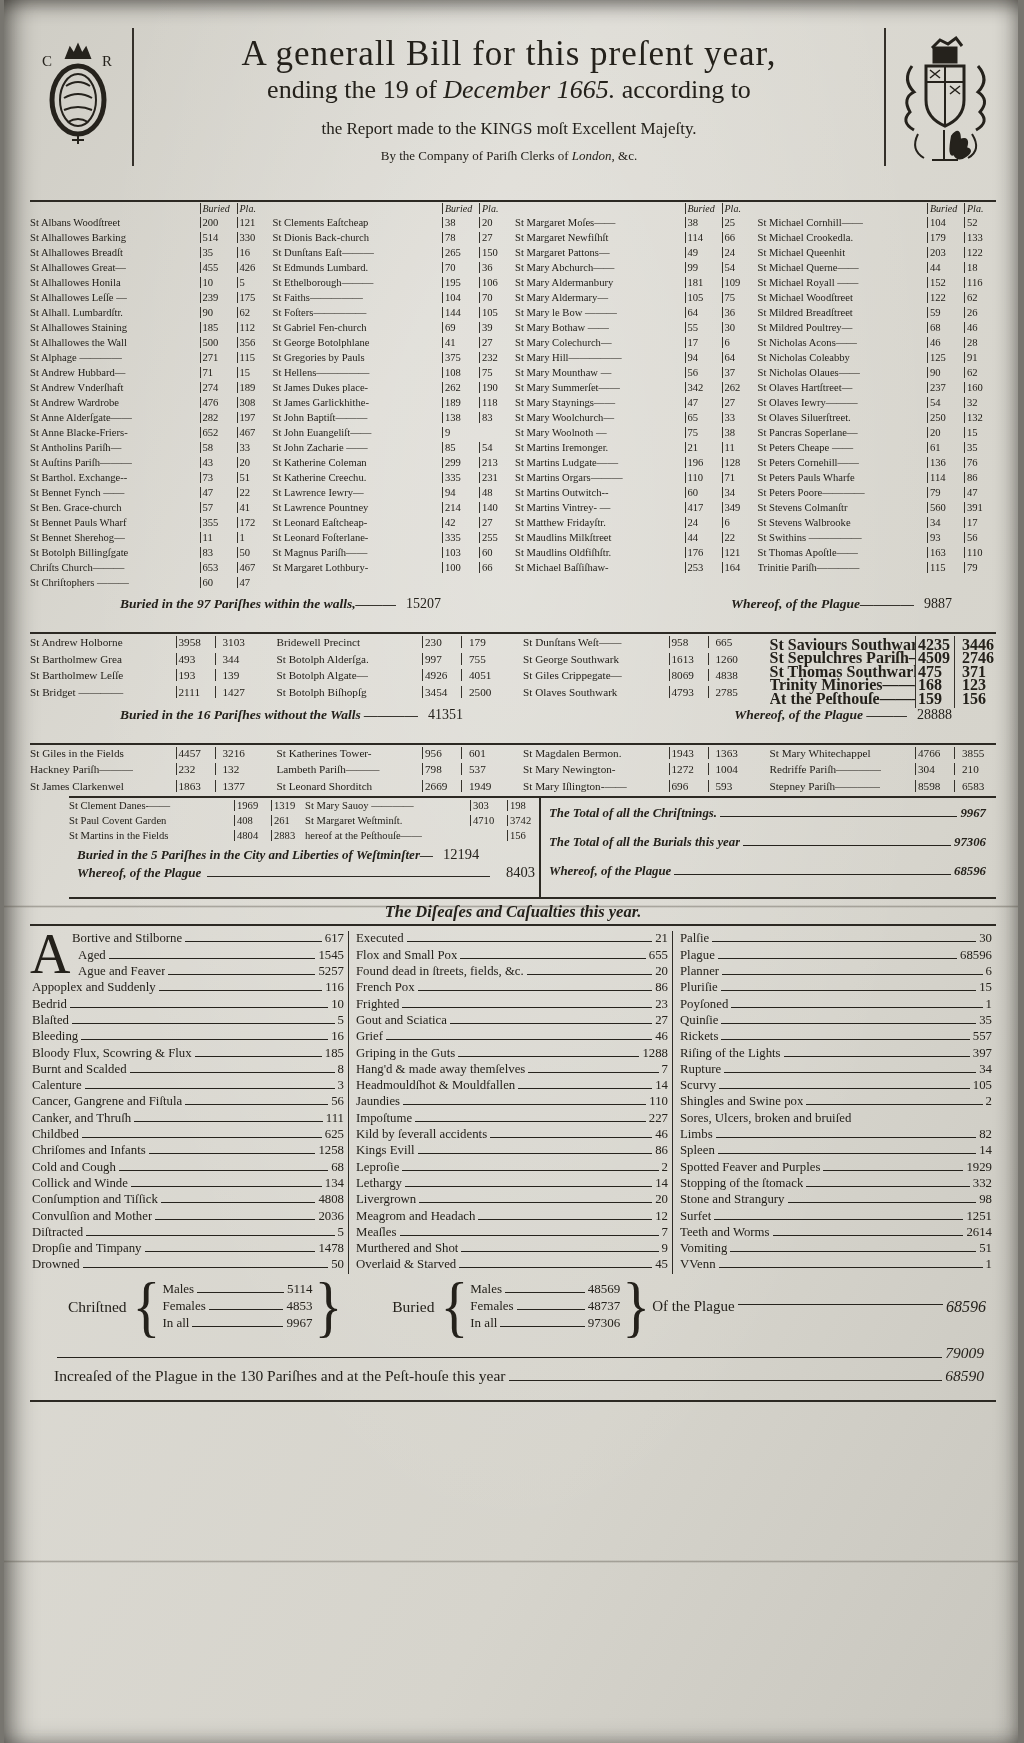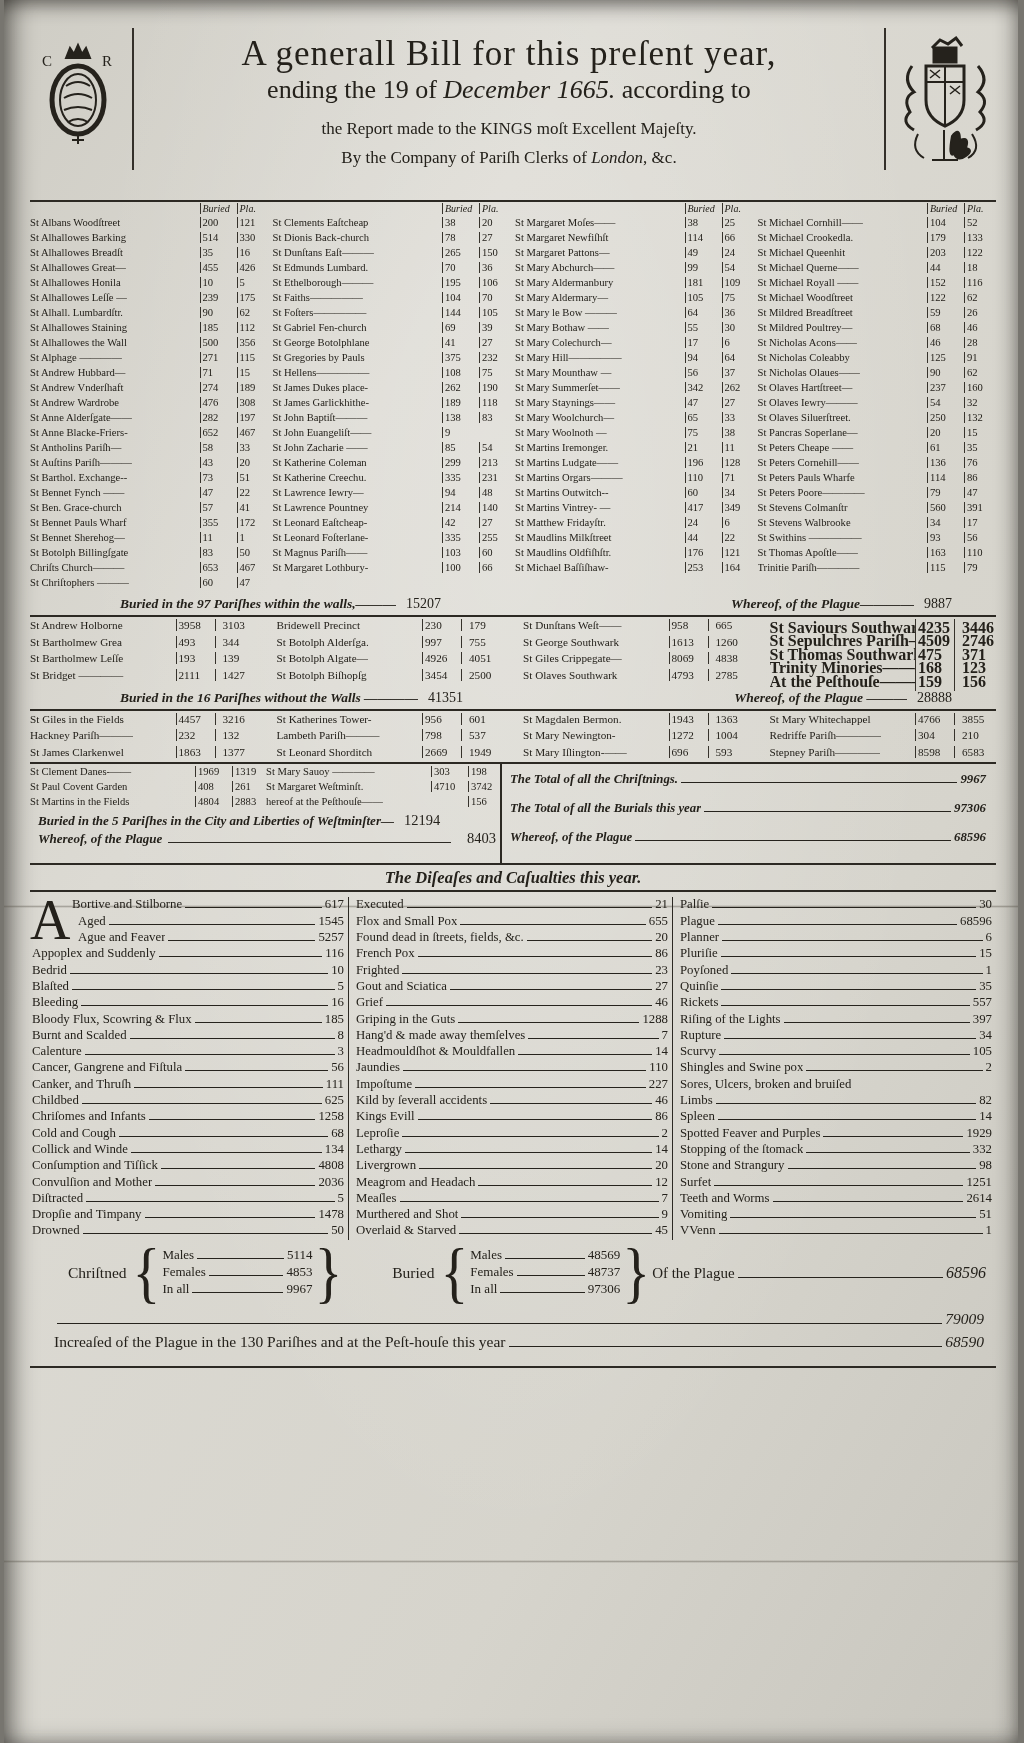--- a/index.html
+++ b/index.html
@@ -17,52 +17,52 @@
   .content{position:absolute;left:26px;top:22px;width:966px;}
 
   
   .masthead{display:flex;align-items:flex-start;min-height:170px;}
   .crest{flex:0 0 auto;}
   .titleblock{flex:1;text-align:center;border-left:2px solid #34302a;border-right:2px solid #34302a;margin:6px 6px 0 6px;padding:6px 4px 2px;}
   .t1{font-size:35px;letter-spacing:1px;line-height:1.15;}
   .t2{font-size:26px;line-height:1.25;}
   .t2 .it{font-style:italic;}
   .t3{font-size:17px;margin-top:12px;}
-  .t4{font-size:17px;margin-top:9px;}
+  .t4{font-size:13px;margin-top:9px;}
   .t4 .it{font-style:italic;}
   .walls{display:flex;margin-top:8px;border-top:2px solid #2c2923;padding-top:1px;}
   .wgroup{flex:1 1 0;min-width:0;}
   .phead{display:flex;font-style:italic;font-size:10px;height:14px;align-items:baseline;}
   .phead .hname{flex:1;}
   .phead .hnum{width:34px;border-left:1px solid #36322b;padding-left:2px;}
   .phead .hpla{width:29px;}
   .prow{display:flex;height:15px;align-items:baseline;}
   .pname{flex:1;font-size:10.6px;white-space:nowrap;overflow:hidden;}
   .pnum{width:34px;border-left:1px solid #36322b;padding-left:2px;font-size:10.6px;white-space:nowrap;}
   .pla{width:29px;}
   .wgroup + .wgroup{margin-left:4px;}
 
   
-  .sumline{display:flex;align-items:flex-start;font-style:italic;font-weight:700;font-size:13.5px;padding:4px 30px 3px 90px;}
+  .sumline{display:flex;align-items:flex-start;font-style:italic;font-weight:700;font-size:13.5px;padding:4px 30px 20px 90px;}
   .sumline .v{font-style:normal;font-weight:400;font-size:14px;padding:0 14px 0 10px;}
   .sumline .sp{flex:1;}
 
   
   .secflex{display:flex;border-top:2px solid #2c2923;padding-top:2px;}
   .sgroup{flex:1 1 0;min-width:0;}
   .sgroup + .sgroup{margin-left:20px;}
   .secflex .prow{height:16.5px;}
   .secflex .pname{font-size:11.2px;}
   .secflex .pnum{font-size:11.2px;width:36px;}
   .secflex .pla{width:34px;padding-left:7px;}
   .sgroup.tight .prow{height:13.4px;}
   .sgroup.tight .pname,.sgroup.tight .pnum{font-size:16px;font-weight:bold;}
 
   
-  .westwrap{display:flex;border-top:2px solid #2c2923;border-bottom:2px solid #2c2923;}
+  .westwrap{display:flex;border-top:2px solid #2c2923;border-bottom:2px solid #2c2923;margin-left:39px;}
   .westleft{flex:0 0 470px;padding-top:2px;}
   .westcols{display:flex;}
   .westcols .sgroup + .sgroup{margin-left:2px;}
   .westline{display:flex;align-items:baseline;font-style:italic;font-weight:700;font-size:13px;padding:1px 4px 0 8px;}
   .westline .v{font-style:normal;font-weight:400;font-size:14.5px;padding-left:10px;}
   .westline .sp{flex:1;border-bottom:1.4px solid #2c2923;margin:0 6px 4px 6px;}
   .totalsbox{flex:1;border-left:2px solid #2c2923;padding:8px 10px 4px 8px;}
   .totline{display:flex;align-items:baseline;font-style:italic;font-weight:700;font-size:16.5px;height:29px;}
 
   
@@ -79,21 +79,21 @@
   .dcol .indent .dname{padding-left:40px;}
   .dcol .indent2 .dname{padding-left:46px;}
 
   
   .bracerow{display:flex;align-items:center;margin-top:6px;padding-left:28px;}
   .brace{font-size:58px;font-weight:400;line-height:54px;transform:scaleY(1.15);padding:0 2px;}
   .glabel{font-size:15.5px;padding:0 4px 0 10px;}
   .gcol{width:150px;}
   .gcol .drow{height:17px;}
   .gcol .dname,.gcol .dval{font-size:13px;}
-  .plagueline{display:flex;align-items:flex-end;flex:1;padding-right:10px;}
+  .plagueline{display:flex;align-items:center;flex:1;padding-right:10px;}
   .plagueline .dname{font-size:15px;}
   .plagueline .dval{font-size:16px;font-style:italic;}
 
   
   .increase{margin-top:10px;padding:0 12px 0 24px;border-bottom:2px solid #2c2923;padding-bottom:10px;}
   .increase .drow{height:23px;}
   .increase .dname{font-size:15.5px;}
   .increase .dval{font-size:15.5px;font-style:italic;}
 
   svg{display:block;}

